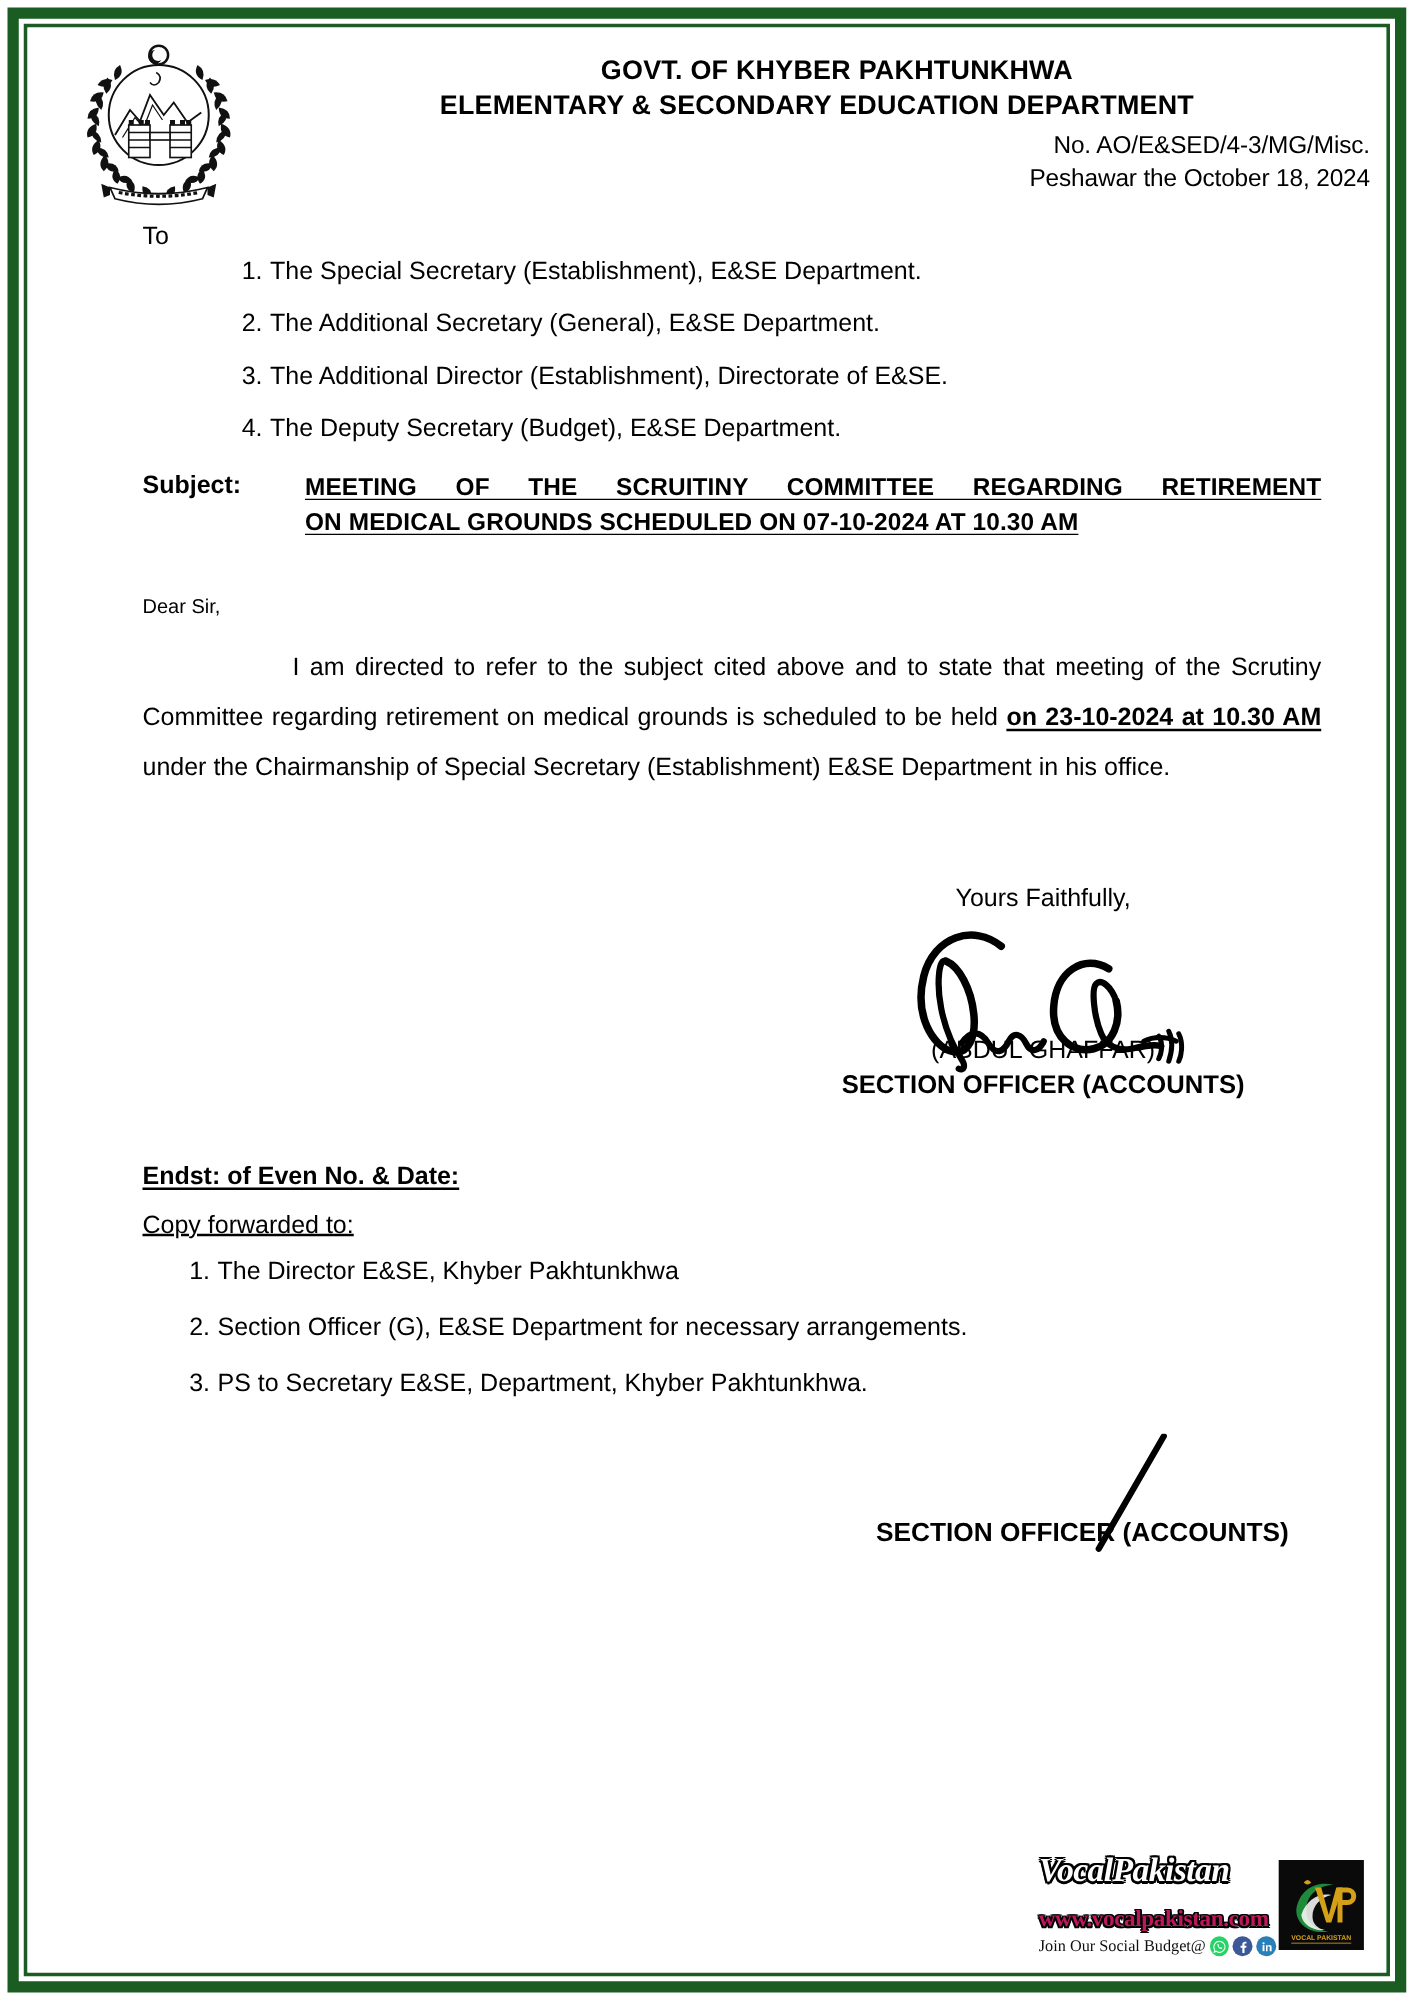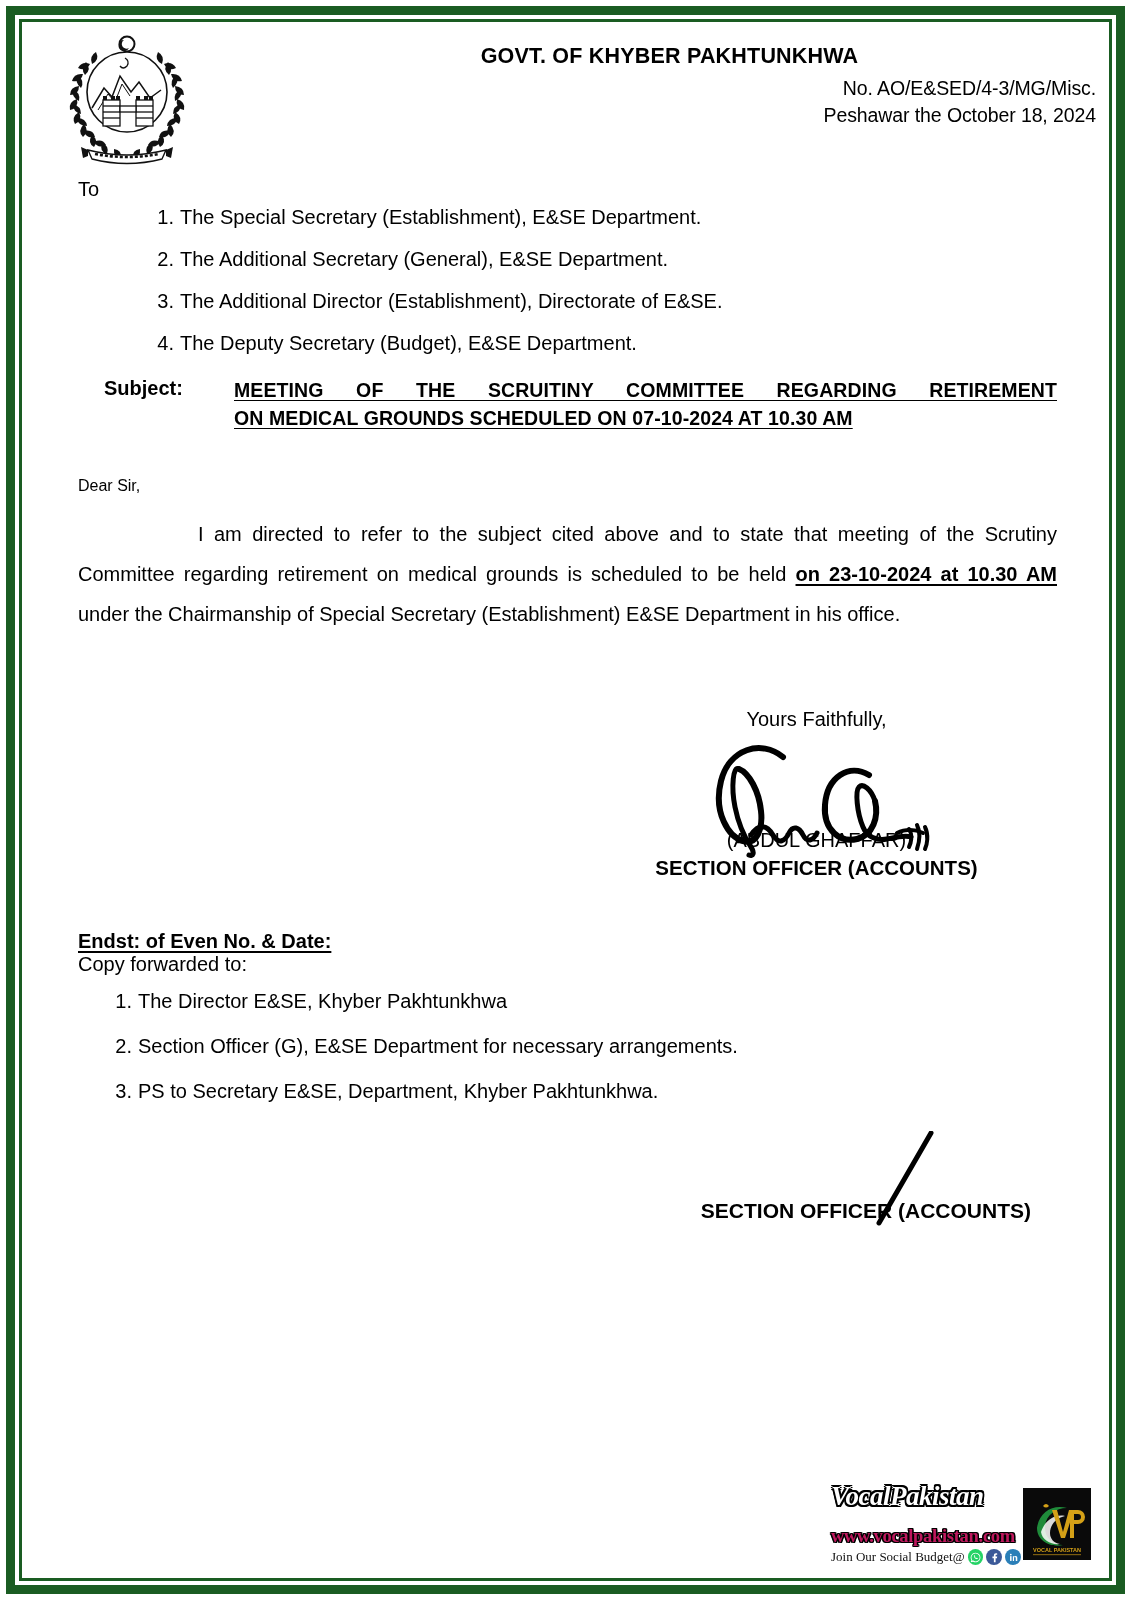--- a/index.html
+++ b/index.html
@@ -76,21 +76,21 @@
     font-size: 19.5px;
     margin-top: 8px;
     padding-right: 3px;
     letter-spacing: -0.1px;
   }
   .ref-line.second { margin-top: 4px; }
 
   
   .body-area {
     position: relative;
-    padding: 0 52px 0 56px;
+    padding: 0 52px 0 92px;
   }
 
   .to-label {
     font-size: 20px;
     margin-top: 6px;
     margin-bottom: 6px;
   }
 
   ol.addr-list {
     list-style: none;
@@ -107,21 +107,20 @@
     position: absolute;
     left: -34px;
     width: 28px;
     text-align: right;
   }
 
   
   .subject-row {
     display: flex;
     margin-top: 24px;
-    margin-left: 26px;
   }
   .subject-label {
     font-size: 20px;
     font-weight: bold;
     width: 130px;
     flex: 0 0 130px;
   }
   .subject-text {
     font-size: 19.5px;
     font-weight: bold;
@@ -194,21 +193,22 @@
     padding-left: 76px;
   }
   .endst-title {
     font-size: 20px;
     font-weight: bold;
     text-decoration: underline;
     text-underline-offset: 3px;
   }
   .endst-sub {
     font-size: 20px;
-    margin-top: 0;
+    margin-top: 16px;
+    text-decoration: underline;
   }
   ol.copy-list {
     list-style: none;
     margin: 14px 0 0 0;
     padding: 0 0 0 60px;
   }
   ol.copy-list li {
     font-size: 20px;
     margin-bottom: 22px;
     position: relative;
@@ -400,20 +400,21 @@
           <path d="M20 116 q39 10 78 0 l-4 9 q-35 9 -70 0z" fill="#fff" stroke="#111" stroke-width="1.4"></path>
           <path d="M27 120 q32 6 64 0" stroke="#111" stroke-width="2.6" fill="none" stroke-dasharray="3 2"></path>
           <path d="M20 116 l-7 -3 l2 11 l5 -2z" fill="#111"></path>
           <path d="M98 116 l7 -3 l-2 11 l-5 -2z" fill="#111"></path>
         </g>
       </svg>
     </div>
 
     <div class="head-text">
       <div class="gov-line1">GOVT. OF KHYBER PAKHTUNKHWA</div>
+      <div class="gov-line2">ELEMENTARY &amp; SECONDARY EDUCATION DEPARTMENT</div>
       <div class="ref-line">No. AO/E&amp;SED/4-3/MG/Misc.</div>
       <div class="ref-line second">Peshawar the October 18, 2024</div>
     </div>
   </div>
 
   <div class="body-area">
 
     <div class="to-label">To</div>
 
     <ol class="addr-list">

